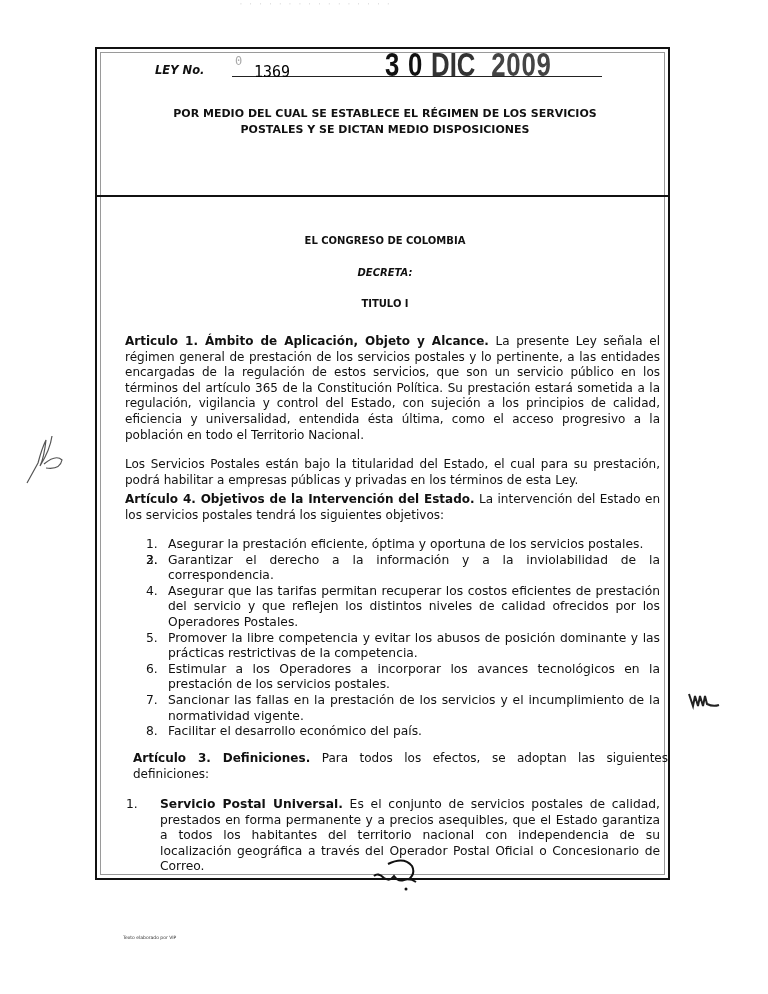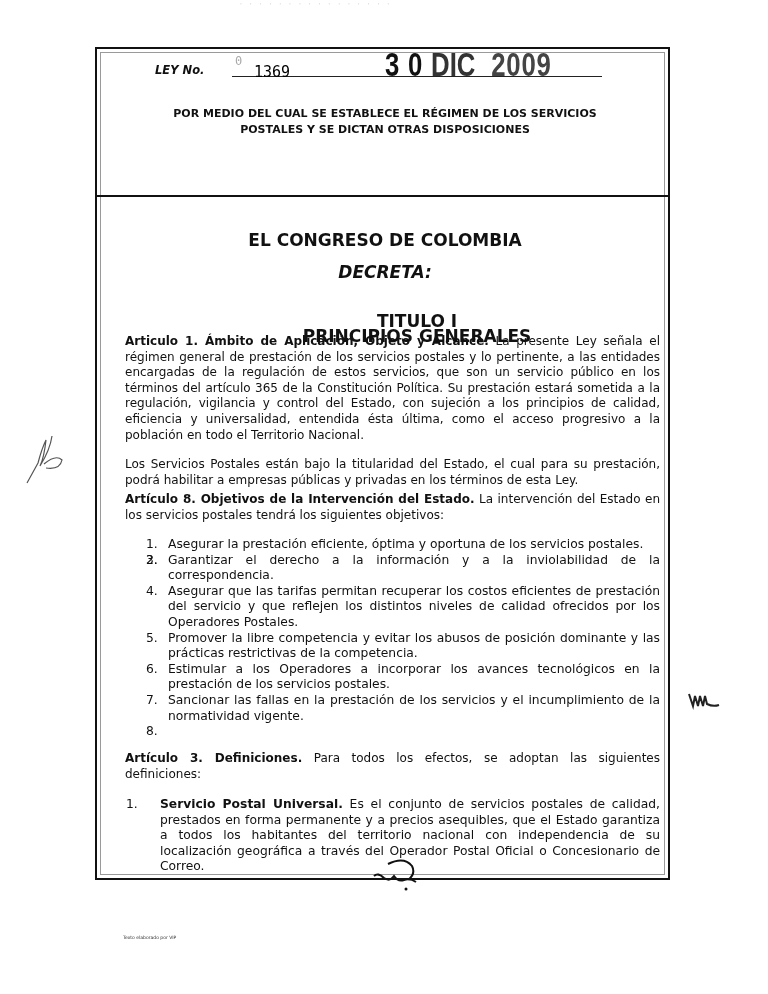--- a/index.html
+++ b/index.html
@@ -19,21 +19,21 @@
   .ley-number { position: absolute; left: 99px; top: 2px; font-size: 15px; color: #000000; font-family: "DejaVu Sans Mono", monospace; margin-top: 11px; }
   .stamp { position: absolute; left: 230px; top: -4px; font-family: "Liberation Sans", sans-serif;
            font-weight: bold; font-size: 33px; letter-spacing: 1px; transform: scaleX(0.78); transform-origin: left top; white-space: pre; }
   .stamp .d { color: #111; }
   .stamp .m { color: #333; letter-spacing: 0px; }
   .stamp .y { color: #444; }
 
   .title { position: absolute; left: 100px; width: 570px; top: 106px; text-align: center;
            font-weight: bold; font-size: 11px; line-height: 16px; }
 
-  .center-h { position: absolute; left: 100px; width: 570px; text-align: center; font-weight: bold; font-size: 17px; line-height: 15px; }
+  .center-h { position: absolute; left: 100px; width: 570px; text-align: center; font-weight: bold; font-size: 10px; line-height: 15px; }
 
   .body-block { position: absolute; left: 125px; width: 535px; font-size: 12px; line-height: 15.6px; text-align: justify; }
   .body-block b { font-weight: bold; }
 
   ol.objetivos { position: absolute; left: 146px; top: 537px; width: 514px; margin: 0; padding: 0; list-style: none; font-size: 12.3px; line-height: 15.6px; }
   ol.objetivos li { position: relative; padding-left: 22px; text-align: justify; }
   ol.objetivos li .num { position: absolute; left: 0; top: 0; }
 
   .def { position: absolute; left: 126px; top: 797px; width: 534px; font-size: 12.3px; line-height: 15.6px; }
   .def .num { position: absolute; left: 0; top: 0; }
@@ -59,52 +59,51 @@
 <div class="ley-row">
   <span class="ley-label">LEY No.</span>
   <span class="ley-line"></span>
   <span class="ley-faint">0</span>
   <span class="ley-number">1369</span>
   <span class="stamp"><span class="d">3 0</span> <span class="m">DIC</span>  <span class="y">2009</span></span>
 </div>
 
 <div class="title">
   <div>POR MEDIO DEL CUAL SE ESTABLECE EL RÉGIMEN DE LOS SERVICIOS</div>
-  <div>POSTALES Y SE DICTAN OTRAS DISPOSICIONES</div>
+  <div>POSTALES Y SE DICTAN MEDIO DISPOSICIONES</div>
 </div>
 
 <div class="center-h" style="top:233px;">EL CONGRESO DE COLOMBIA</div>
 <div class="center-h" style="top:265px;font-style:italic;">DECRETA:</div>
-<div class="center-h" style="top:314px;padding-left:32px;">
+<div class="center-h" style="top:296px;">
   <div>TITULO I</div>
-  <div>PRINCIPIOS GENERALES</div>
 </div>
 
 <div class="body-block" style="top:334px;">
   <b>Articulo 1. Ámbito de Aplicación, Objeto y Alcance.</b><span> La presente Ley señala el régimen general de prestación de los servicios postales y lo pertinente, a las entidades encargadas de la regulación de estos servicios, que son un servicio público en los términos del artículo 365 de la Constitución Política. Su prestación estará sometida a la regulación, vigilancia y control del Estado, con sujeción a los principios de calidad, eficiencia y universalidad, entendida ésta última, como el acceso progresivo a la población en todo el Territorio Nacional.</span>
 </div>
 
 <div class="body-block" style="top:457px;">Los Servicios Postales están bajo la titularidad del Estado, el cual para su prestación, podrá habilitar a empresas públicas y privadas en los términos de esta Ley.</div>
 
 <div class="body-block" style="top:492px;">
-  <b>Artículo 8. Objetivos de la Intervención del Estado.</b><span> La intervención del Estado en los servicios postales tendrá los siguientes objetivos:</span>
+  <b>Artículo 4. Objetivos de la Intervención del Estado.</b><span> La intervención del Estado en los servicios postales tendrá los siguientes objetivos:</span>
 </div>
 
 <ol class="objetivos">
   <li><span class="num">1.</span><span>Asegurar la prestación eficiente, óptima y oportuna de los servicios postales.</span></li>
   <li><span class="num">2.</span></li>
   <li><span class="num">3.</span><span>Garantizar el derecho a la información y a la inviolabilidad de la correspondencia.</span></li>
   <li><span class="num">4.</span><span>Asegurar que las tarifas permitan recuperar los costos eficientes de prestación del servicio y que reflejen los distintos niveles de calidad ofrecidos por los Operadores Postales.</span></li>
   <li><span class="num">5.</span><span>Promover la libre competencia y evitar los abusos de posición dominante y las prácticas restrictivas de la competencia.</span></li>
   <li><span class="num">6.</span><span>Estimular a los Operadores a incorporar los avances tecnológicos en la prestación de los servicios postales.</span></li>
   <li><span class="num">7.</span><span>Sancionar las fallas en la prestación de los servicios y el incumplimiento de la normatividad vigente.</span></li>
-  <li><span class="num">8.</span></li>
+  <li><span class="num">8.</span><span>Facilitar el desarrollo económico del país.</span></li>
 </ol>
 
-<div class="body-block" style="top:751px;">
+<div class="body-block" style="top:751px;margin-left:8px;">
   <b>Artículo 3. Definiciones.</b><span> Para todos los efectos, se adoptan las siguientes definiciones:</span>
 </div>
 
 <div class="def">
   <span class="num">1.</span>
   <span class="txt"><b>Servicio Postal Universal.</b><span> Es el conjunto de servicios postales de calidad, prestados en forma permanente y a precios asequibles, que el Estado garantiza a todos los habitantes del territorio nacional con independencia de su localización geográfica a través del Operador Postal Oficial o Concesionario de Correo.</span></span>
 </div>
 
 <svg class="sig-left" width="50" height="60" viewBox="0 0 50 60">
   <path d="M5 55 L16 35 Q20 20 24 12 Q22 30 18 38 Q28 22 30 8 M22 36 Q34 26 40 32 Q38 42 24 40" fill="none" stroke="#555" stroke-width="1.2"></path>

